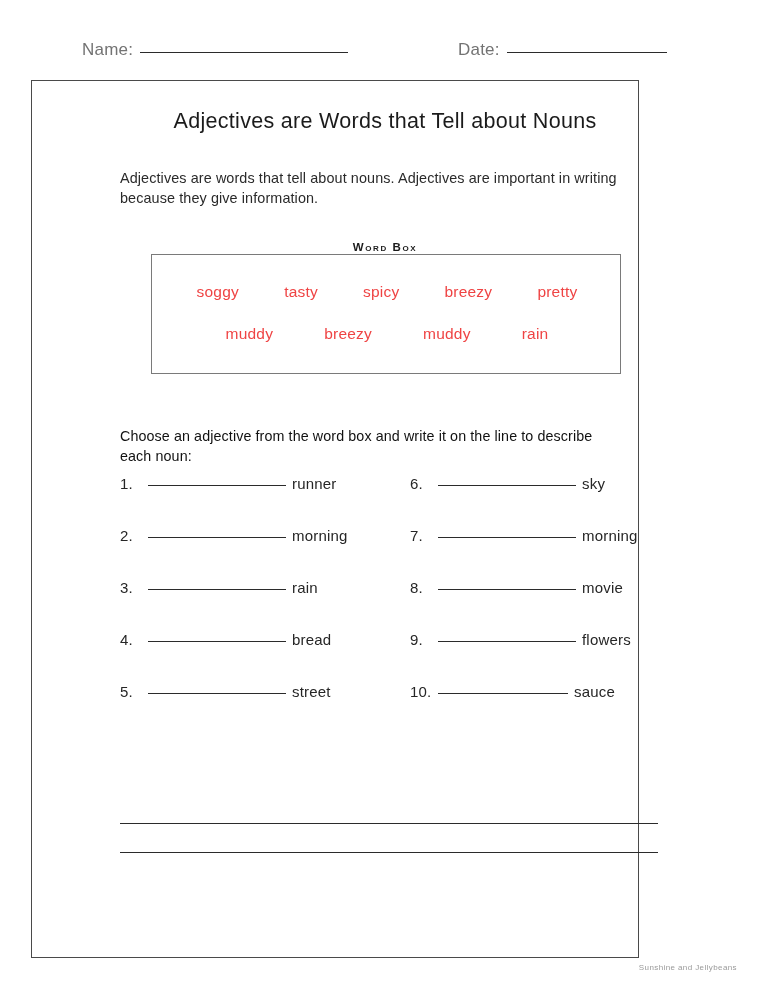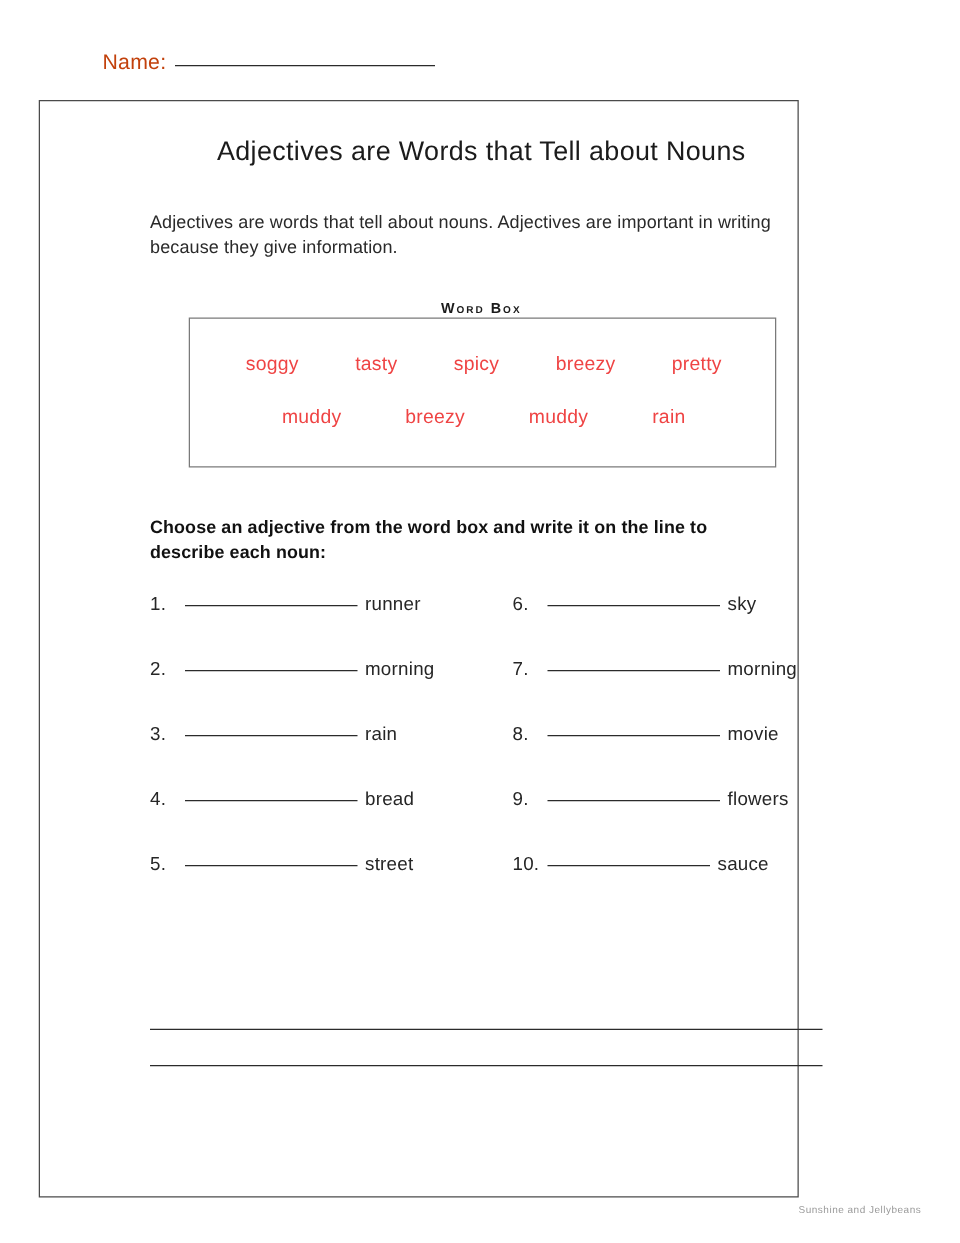--- a/index.html
+++ b/index.html
@@ -22,21 +22,21 @@
     top: 40px;
     left: 0;
     width: 768px;
     height: 34px;
   }
   .field {
     position: absolute;
     display: flex;
     align-items: baseline;
     font-size: 17px;
-    color: #c2410c;
+    color: #737373;
     letter-spacing: .2px;
   }
   .field-name { left: 82px; top: 0; }
   .field-date { left: 458px; top: 0; }
   .field-label { white-space: nowrap; }
   .field-rule {
     display: inline-block;
     border-bottom: 1.6px solid #2b2b2b;
     margin-left: 7px;
     position: relative;
@@ -127,24 +127,24 @@
     justify-content: space-around;
     padding: 0 48px;
     box-sizing: border-box;
   }
   .wb-word { white-space: nowrap; }
 
   
   .instruction {
     position: absolute;
     left: 88px;
-    top: 331px;
+    top: 345px;
     width: 500px;
     font-size: 14.3px;
-    font-weight: 700;
+    font-weight: 400;
     line-height: 1.42;
     color: #111;
     letter-spacing: .1px;
   }
 
   
   .items {
     position: absolute;
     left: 0;
     top: 394px;
@@ -219,20 +219,24 @@
     letter-spacing: .4px;
   }
 </style>
 </head>
 <body>
 
 <div class="header-row">
   <div class="field field-name">
     <span class="field-label">Name:</span>
     <span class="field-rule rule-name"></span>
+  </div>
+  <div class="field field-date">
+    <span class="field-label">Date:</span>
+    <span class="field-rule rule-date"></span>
   </div>
 </div>
 
 <div class="sheet">
 
   <div class="title">Adjectives are Words that Tell about Nouns</div>
 
   <div class="intro">Adjectives are words that tell about nouns.  Adjectives are important in writing because they give information.</div>
 
   <div class="wordbox-title">Word Box</div>

